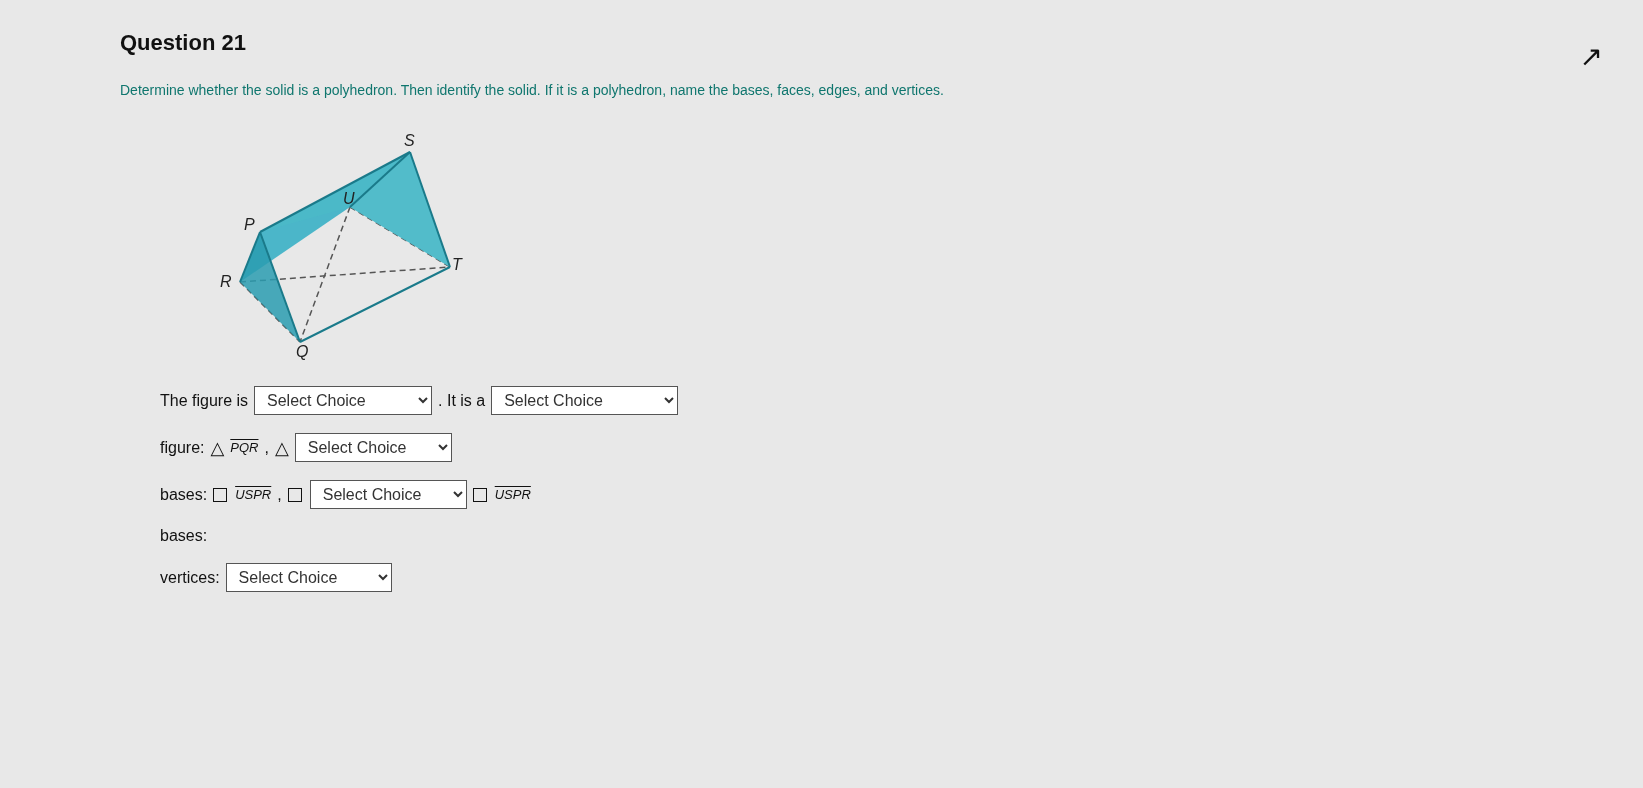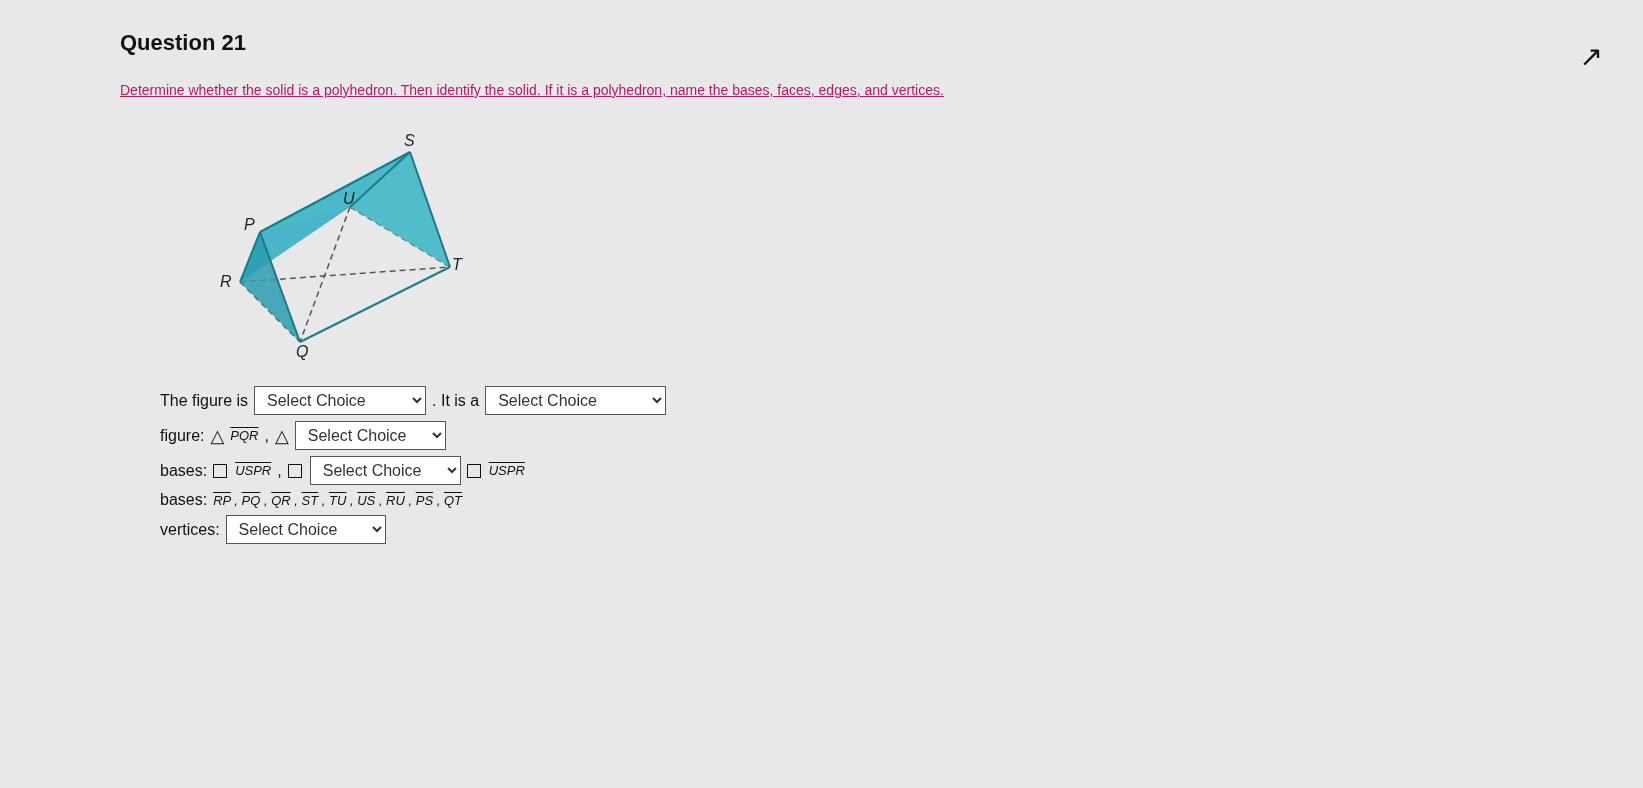--- a/index.html
+++ b/index.html
@@ -23,64 +23,63 @@
 
     .question-title {
       font-size: 22px;
       font-weight: bold;
       color: #111;
       margin-bottom: 26px;
     }
 
     .question-text {
       font-size: 14px;
-      color: #be185d;
+      color: #0f766e;
       margin-bottom: 24px;
       max-width: 900px;
-      text-decoration: underline;
     }
 
     .content-area {
       display: flex;
       flex-direction: column;
       align-items: flex-start;
     }
 
     
     .figure-area {
       margin-bottom: 20px;
       margin-left: 60px;
     }
 
     
     .answer-section {
       margin-left: 40px;
       display: flex;
       flex-direction: column;
-      gap: 6px;
+      gap: 18px;
     }
 
     .answer-row {
       display: flex;
       align-items: center;
       flex-wrap: wrap;
       gap: 6px;
       font-size: 16px;
       color: #111;
     }
 
     .answer-row .label {
       font-size: 16px;
       color: #111;
     }
 
     select.choice-select {
       border: 1.5px solid #555;
       background: white;
-      padding: 4px 22px 4px 8px;
+      padding: 4px 28px 4px 8px;
       font-size: 16px;
       color: #333;
       cursor: pointer;
       appearance: auto;
       min-width: 140px;
     }
 
     .math-text {
       font-style: italic;
       font-size: 13px;
@@ -203,31 +202,20 @@
           <option>TURQ</option>
           <option>RQTS</option>
           <option>QTUR</option>
         </select>
         <span class="square-sym"></span>
         <span class="math-text"><span style="text-decoration:overline">USPR</span></span>
       </div>
 
       <div class="answer-row">
         <span class="label">bases:</span>
-        <span class="math-text">
-          <span style="text-decoration:overline">RP</span> ,
-          <span style="text-decoration:overline">PQ</span> ,
-          <span style="text-decoration:overline">QR</span> ,
-          <span style="text-decoration:overline">ST</span> ,
-          <span style="text-decoration:overline">TU</span> ,
-          <span style="text-decoration:overline">US</span> ,
-          <span style="text-decoration:overline">RU</span> ,
-          <span style="text-decoration:overline">PS</span> ,
-          <span style="text-decoration:overline">QT</span>
-        </span>
       </div>
 
       <div class="answer-row">
         <span class="label">vertices:</span>
         <select class="choice-select">
           <option>Select Choice</option>
           <option>P, Q, R, S, T, U</option>
           <option>P, Q, R, S, T</option>
           <option>R, S, T, U</option>
         </select>

